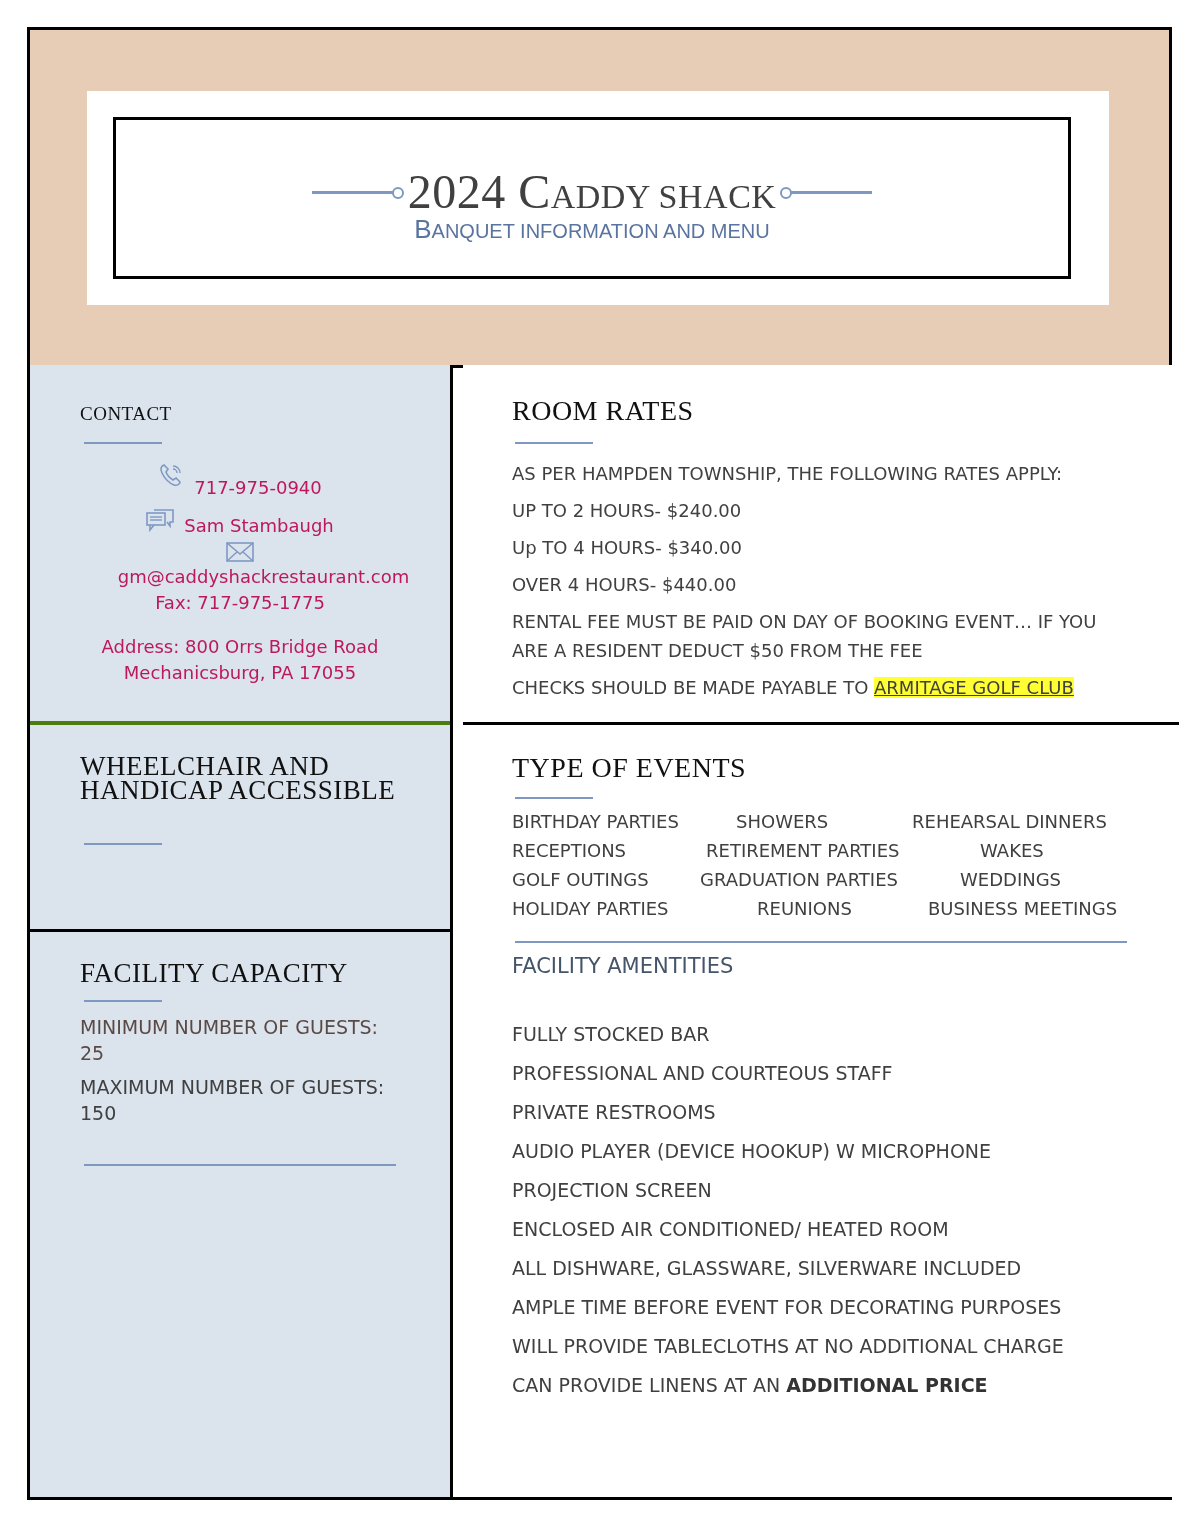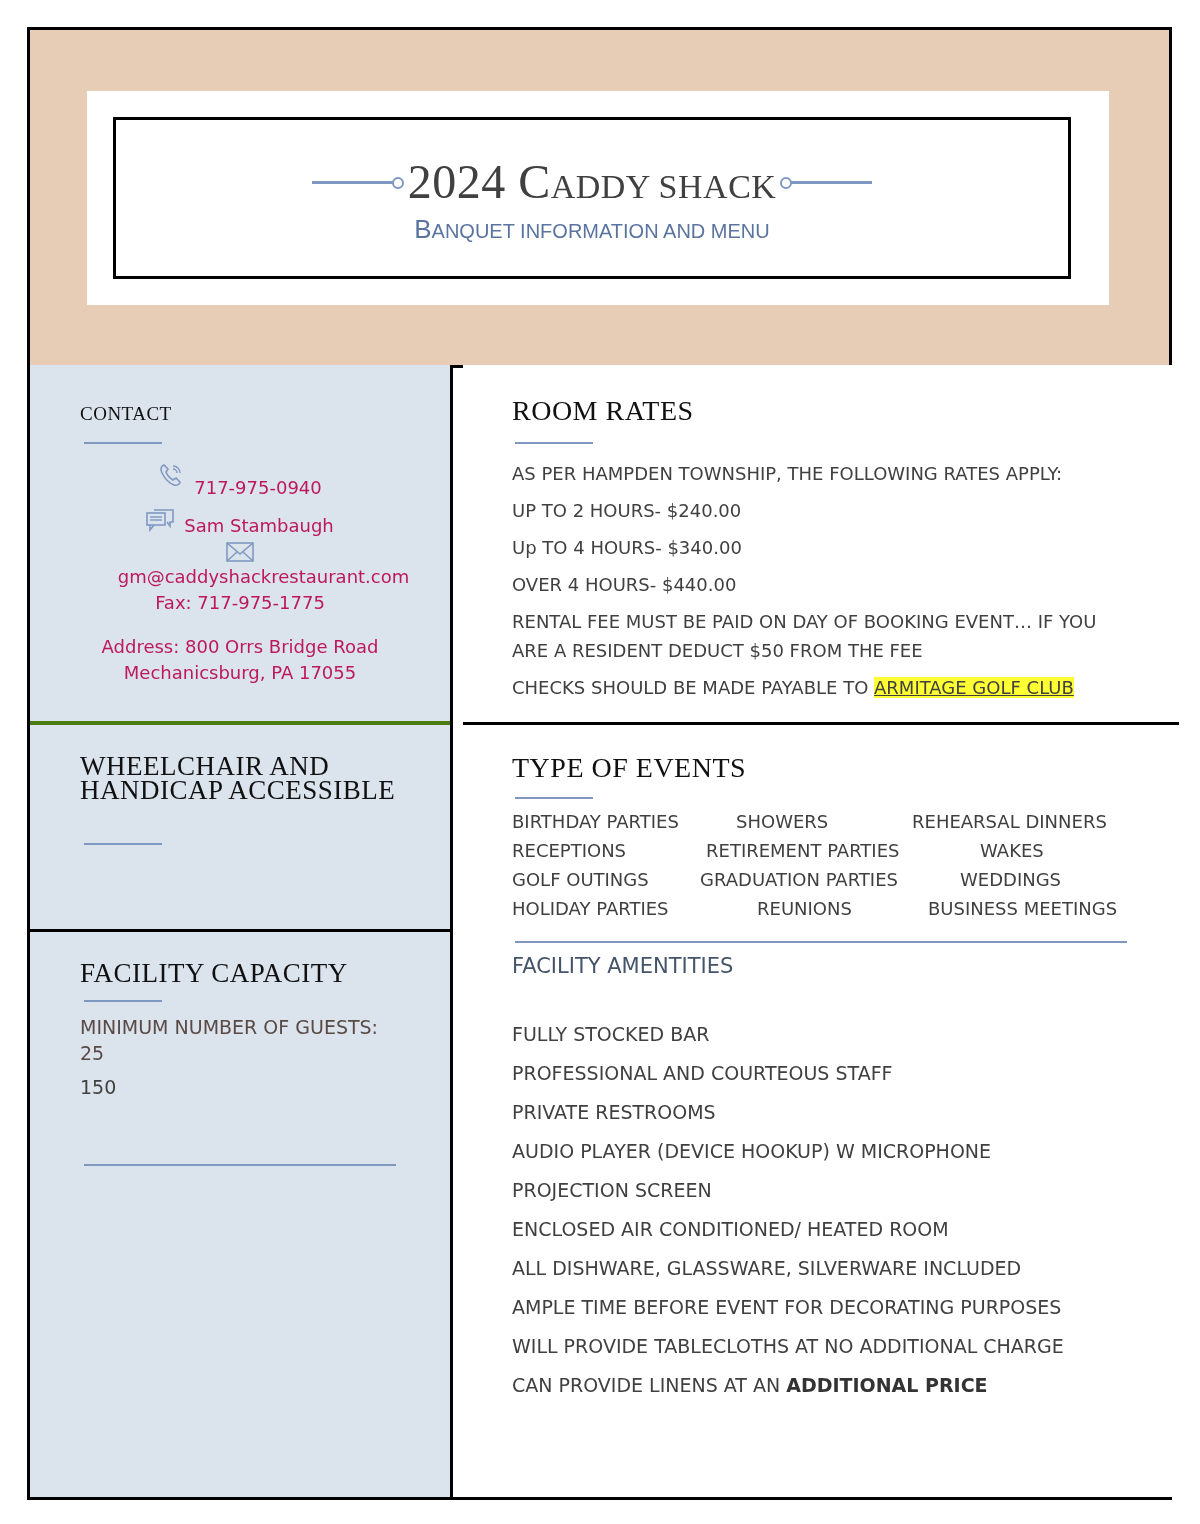--- a/index.html
+++ b/index.html
@@ -3,21 +3,21 @@
 <meta charset="utf-8">
 <style>
   html, body { margin:0; padding:0; background:#ffffff; }
   body { width:1200px; height:1524px; position:relative; overflow:hidden; font-family:"Liberation Sans", sans-serif; }
   .page { position:absolute; left:27px; top:27px; width:1145px; height:1473px; border:3px solid #000; box-sizing:border-box; background:#fff; }
 
   
   .header { position:absolute; left:0; top:0; width:1139px; height:335px; background:#e8cdb6; border-bottom:3px solid #000; }
   .header-inner { position:absolute; left:57px; top:61px; width:1022px; height:214px; background:#ffffff; }
   .header-box { position:absolute; left:26px; top:26px; width:958px; height:162px; border:3px solid #000; box-sizing:border-box; }
-  .title-row { position:absolute; left:0; right:0; top:38px; display:flex; align-items:center; justify-content:center; }
+  .title-row { position:absolute; left:0; right:0; top:48px; display:flex; align-items:center; justify-content:center; }
   .title-line { width:82px; height:3px; background:#7f98c2; position:relative; }
   .title-line.left::after, .title-line.right::before { content:""; position:absolute; top:-4px; width:8px; height:8px; border:2px solid #7f98c2; border-radius:50%; background:#fff; }
   .title-line.left::after { right:-10px; }
   .title-line.right::before { left:-10px; }
   .title-text { font-family:"Liberation Serif", serif; font-size:48px; color:#404040; margin:0 14px; letter-spacing:0.5px; line-height:1; }
   .title-text .sc { font-size:34px; }
   .subtitle { position:absolute; left:0; right:0; top:96px; text-align:center; font-family:"Liberation Sans", sans-serif; color:#5a74a0; font-size:26px; line-height:1; }
   .subtitle .sc { font-size:20px; }
 
   
@@ -140,20 +140,21 @@
     </div>
 
     <div class="cap">
       <div class="sec-title">FACILITY CAPACITY</div>
       <div class="accent-line"></div>
       <div class="cap-min">
         <div>MINIMUM NUMBER OF GUESTS:</div>
         <div>25</div>
       </div>
       <div class="cap-max">
+        <div>MAXIMUM NUMBER OF GUESTS:</div>
         <div>150</div>
       </div>
       <div class="long-line"></div>
     </div>
   </div>
 
   <div class="right-col">
 
     <div class="rates">
       <div class="sec-title">ROOM RATES</div>

